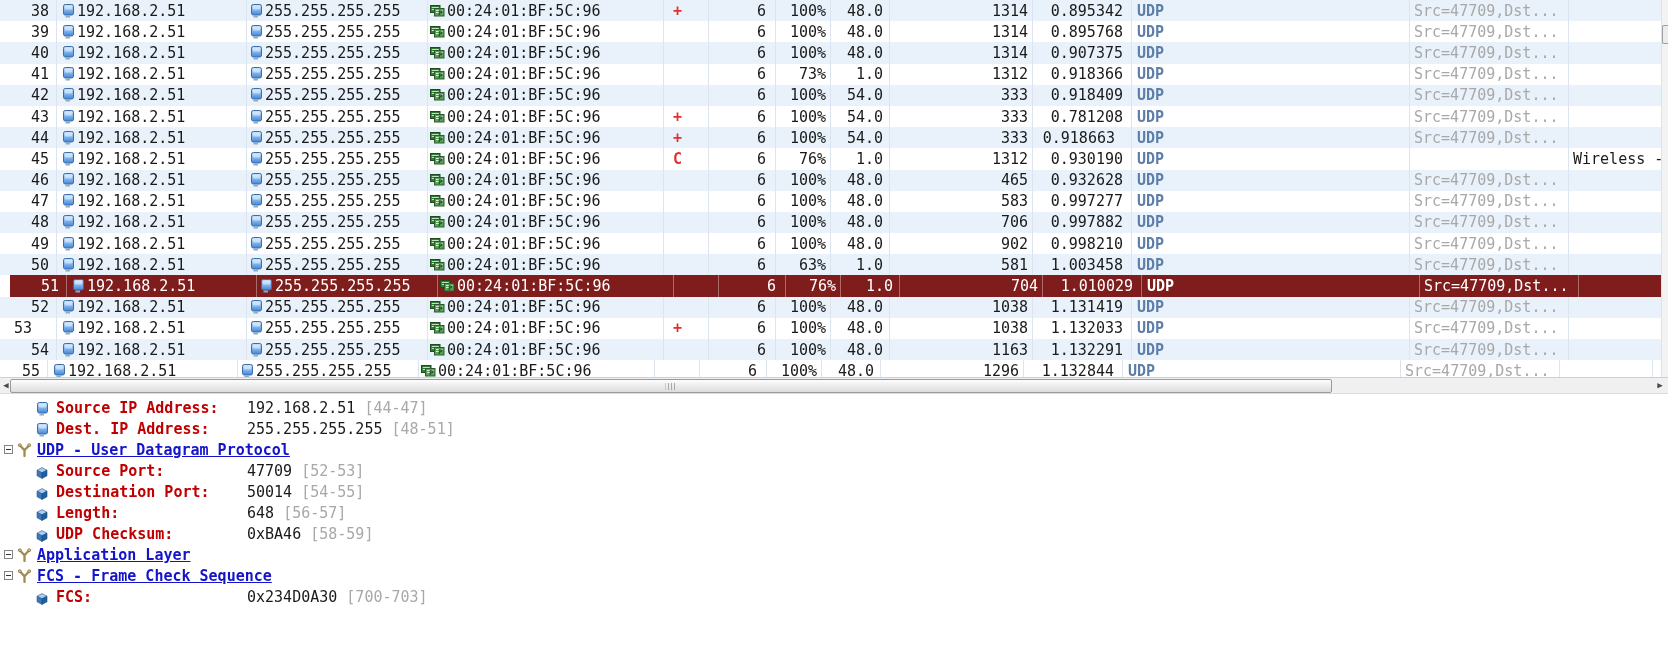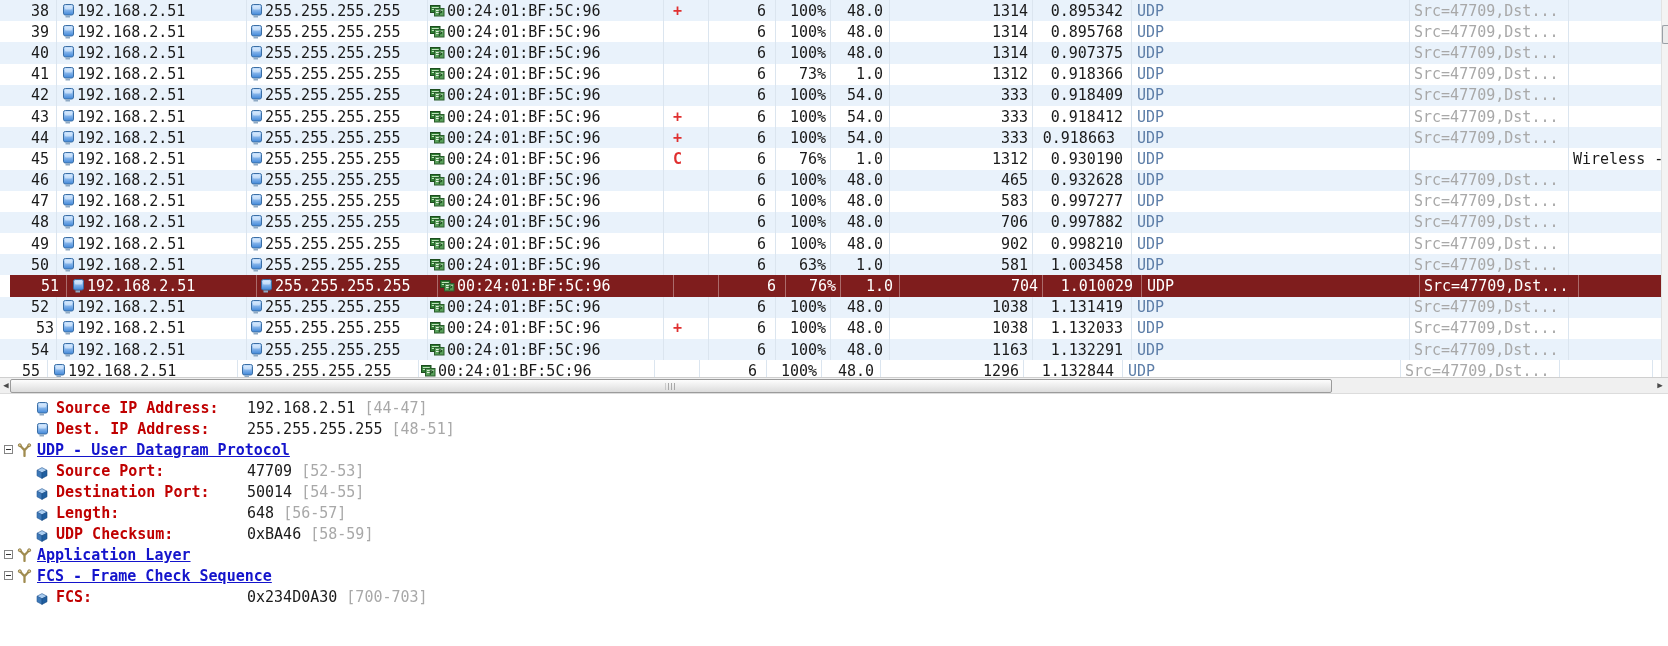--- a/index.html
+++ b/index.html
@@ -10,21 +10,21 @@
   #table-viewport{position:absolute;left:0;top:0;width:1662px;height:377px;overflow:hidden;background:#fff;}
   .prow{position:relative;display:flex;width:1662px;height:21.2px;align-items:center;}
   .prow.alt{background:#e9f2fb;}
   .prow.selected{background:#7f1d1d;color:#fff;margin-left:10px;}
   .pcell{position:relative;height:100%;display:flex;align-items:center;box-sizing:border-box;
          border-right:1px solid #dbe5ef;white-space:nowrap;overflow:hidden;}
   .prow.selected .pcell{border-right-color:rgba(255,255,255,0.35);}
   .pcell.r{justify-content:flex-end;}
   .pcell .ic{display:inline-flex;flex:0 0 auto;margin-right:2px;}
   .flag-txt{color:#e03030;font-weight:bold;}
-  .proto-txt{color:#5d7ea8;}
+  .proto-txt{color:#5d7ea8;font-weight:bold;}
   .details-txt{color:#a8a8a8;}
   .prow.selected .flag-txt,.prow.selected .proto-txt,.prow.selected .details-txt{color:#fff;}
 
   
   #vscroll-sliver{position:absolute;top:0;right:0;width:6px;height:377px;background:#f3f3f3;border-left:1px solid #e2e2e2;}
   #vscroll-thumb{position:absolute;top:25px;right:0;width:5px;height:17px;background:#ececec;
                  border:1px solid #9aa0a6;border-right:none;border-radius:2px 0 0 2px;}
 
   
   #hscrollbar{position:absolute;left:0;top:377px;width:1668px;height:17px;background:#f0f0f0;
@@ -444,21 +444,21 @@
         <div class="pcell r" style="width:55px;padding-right:4px">
           <span>100%</span>
         </div>
         <div class="pcell r" style="width:59px;padding-right:6px">
           <span>54.0</span>
         </div>
         <div class="pcell r" style="width:143px;padding-right:4px">
           <span>333</span>
         </div>
         <div class="pcell r" style="width:99px;padding-right:8px">
-          <span>0.918412</span>
+          <span>0.781208</span>
         </div>
         <div class="pcell" style="width:278px;padding-left:5px">
           <span class="proto-txt">UDP</span>
         </div>
         <div class="pcell" style="width:159px;padding-left:4px">
           <span class="details-txt">Src=47709,Dst...</span>
         </div>
         <div class="pcell" style="width:93px;padding-left:4px">
           <span></span>
         </div>
@@ -1051,21 +1051,21 @@
           <span class="proto-txt">UDP</span>
         </div>
         <div class="pcell" style="width:159px;padding-left:4px">
           <span class="details-txt">Src=47709,Dst...</span>
         </div>
         <div class="pcell" style="width:93px;padding-left:4px">
           <span></span>
         </div>
       </div>
       <div class="prow">
-        <div class="pcell r" style="width:57px;padding-right:2px">
+        <div class="pcell r" style="width:57px;padding-right:24px">
           <span>53</span>
         </div>
         <div class="pcell" style="width:190px;padding-left:5px">
           <span class="ic">
             <svg width="13" height="14" viewBox="0 0 13 14">
               <rect x="1.5" y="0.5" width="10" height="10.5" rx="1.8" fill="url(#hostgrad)" stroke="#3a6ea5"></rect>
               <rect x="3" y="2" width="7" height="3.5" rx="1" fill="#eaf4ff" opacity="0.55"></rect>
               <rect x="3.5" y="11.5" width="4.5" height="2" fill="#8ea9c4"></rect>
             </svg>
           </span>

